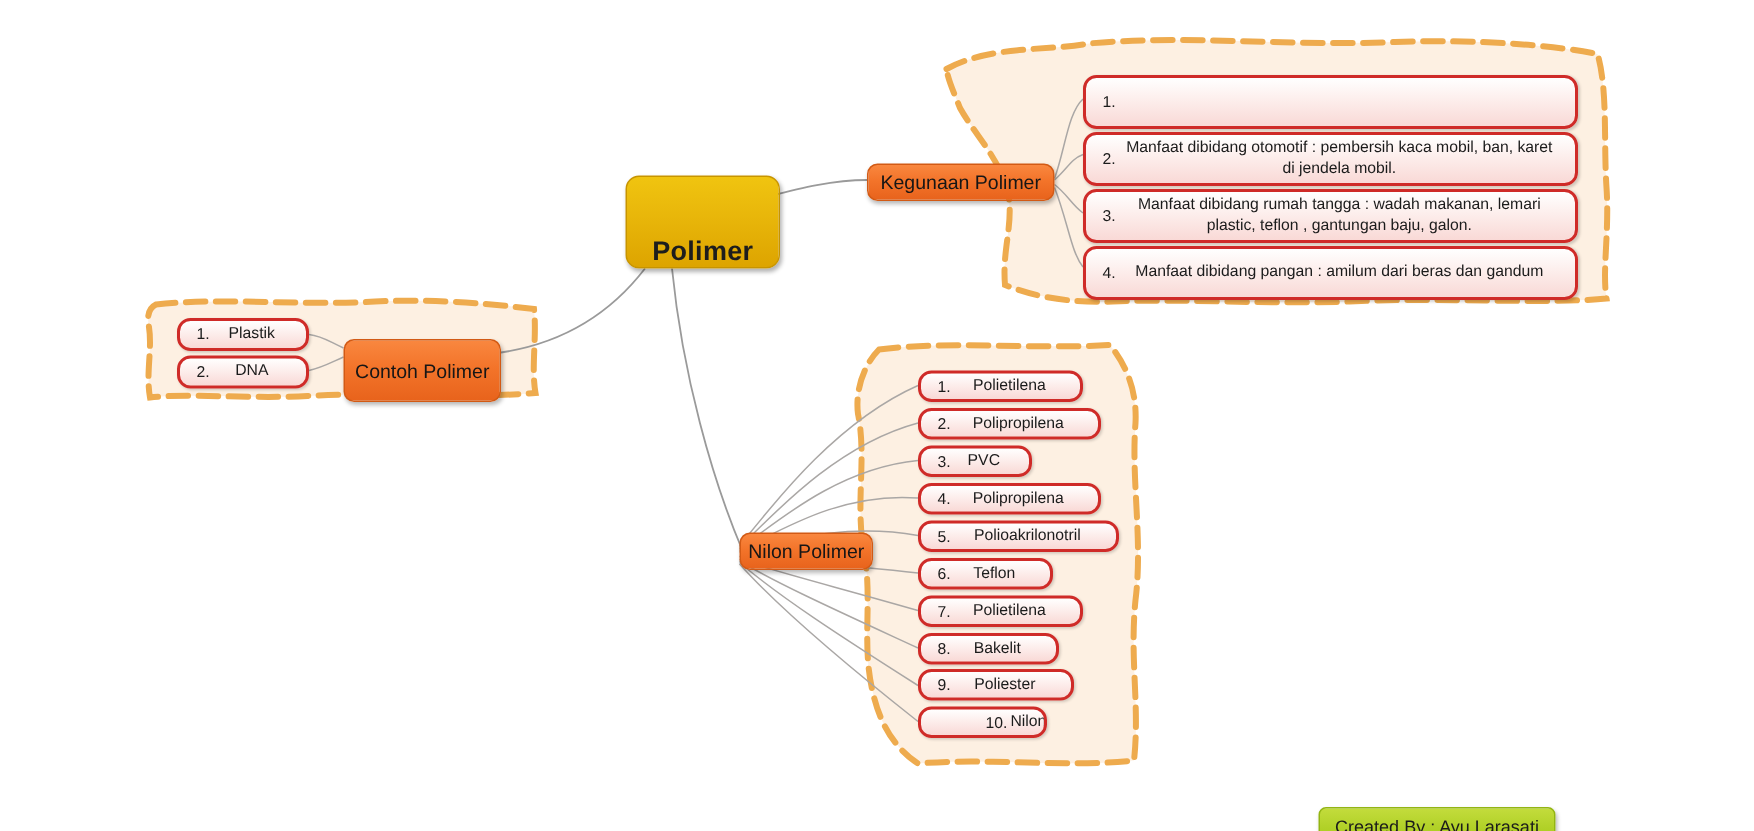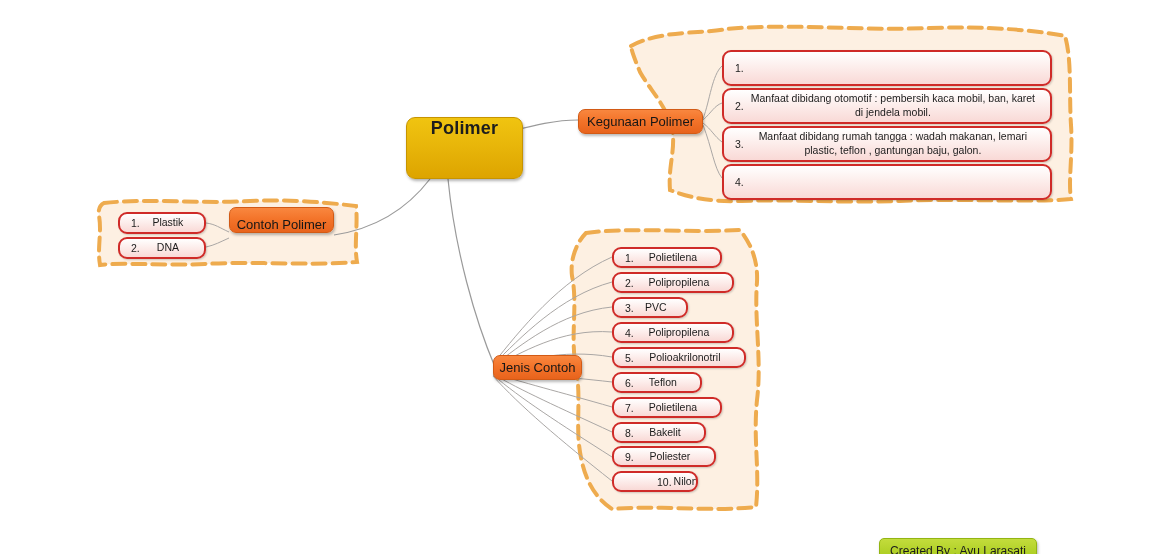--- a/index.html
+++ b/index.html
@@ -31,30 +31,30 @@
     left: 0;
     top: 0;
     width: 1169px;
     height: 554px;
     pointer-events: none;
   }
 
   
   .root-node {
     position: absolute;
-    left: 406px;
+    left: 417px;
     top: 117px;
-    width: 117px;
+    width: 103px;
     height: 62px;
     border-radius: 9px;
     background: linear-gradient(to bottom, #f0c410 0%, #e8b60a 45%, #dda400 100%);
     border: 1px solid #c79400;
     box-shadow: 1px 2px 3px rgba(0,0,0,0.30);
     display: flex;
-    align-items: flex-start;
+    align-items: flex-end;
     justify-content: center;
     box-sizing: border-box;
   }
   .root-node span {
     font-size: 18px;
     font-weight: bold;
     color: #1d1d1d;
     letter-spacing: 0.2px;
   }
 
@@ -70,21 +70,21 @@
     justify-content: center;
     box-sizing: border-box;
     padding: 0 12px;
     white-space: nowrap;
   }
   .branch-node span {
     font-size: 13px;
     color: #161616;
   }
   #node-kegunaan { left: 578px; top: 109px; width: 125px; height: 25px; }
-  #node-contoh   { left: 229px; top: 207px; width: 105px; height: 26px; align-items: flex-end; }
+  #node-contoh   { left: 229px; top: 226px; width: 105px; height: 42px; }
   #node-jenis    { left: 493px; top: 355px; width: 89px;  height: 25px; }
 
   
   .leaf {
     position: absolute;
     box-sizing: border-box;
     border: 2px solid #cf2b28;
     border-radius: 9px;
     background: linear-gradient(to bottom, #ffffff 0%, #fdf0ee 40%, #f9d9d6 100%);
     box-shadow: 1px 1px 2px rgba(0,0,0,0.18);
@@ -201,36 +201,37 @@
     <span>Polimer</span>
   </div>
 
   <div class="branch-node" id="node-kegunaan">
     <span>Kegunaan Polimer</span>
   </div>
   <div class="branch-node" id="node-contoh">
     <span>Contoh Polimer</span>
   </div>
   <div class="branch-node" id="node-jenis">
-    <span>Jenis Contoh</span>
+    <span>Nilon Polimer</span>
   </div>
 
   <div class="leaf" style="left:722px; top:50px; width:330px; height:36px;">
     <span class="num">1.</span>
   </div>
   <div class="leaf" style="left:722px; top:88px; width:330px; height:36px;">
     <span class="num">2.</span>
     <span class="txt">Manfaat dibidang otomotif : pembersih kaca mobil, ban, karet di jendela mobil.</span>
   </div>
   <div class="leaf" style="left:722px; top:126px; width:330px; height:36px;">
     <span class="num">3.</span>
     <span class="txt">Manfaat dibidang rumah tangga : wadah makanan, lemari plastic, teflon , gantungan baju, galon.</span>
   </div>
   <div class="leaf" style="left:722px; top:164px; width:330px; height:36px;">
     <span class="num">4.</span>
+    <span class="txt">Manfaat dibidang pangan : amilum dari beras dan gandum</span>
   </div>
 
   <div class="leaf" style="left:118px; top:212px; width:88px; height:22px;">
     <span class="num">1.</span>
     <span class="txt">Plastik</span>
   </div>
   <div class="leaf" style="left:118px; top:237px; width:88px; height:22px;">
     <span class="num">2.</span>
     <span class="txt">DNA</span>
   </div>

